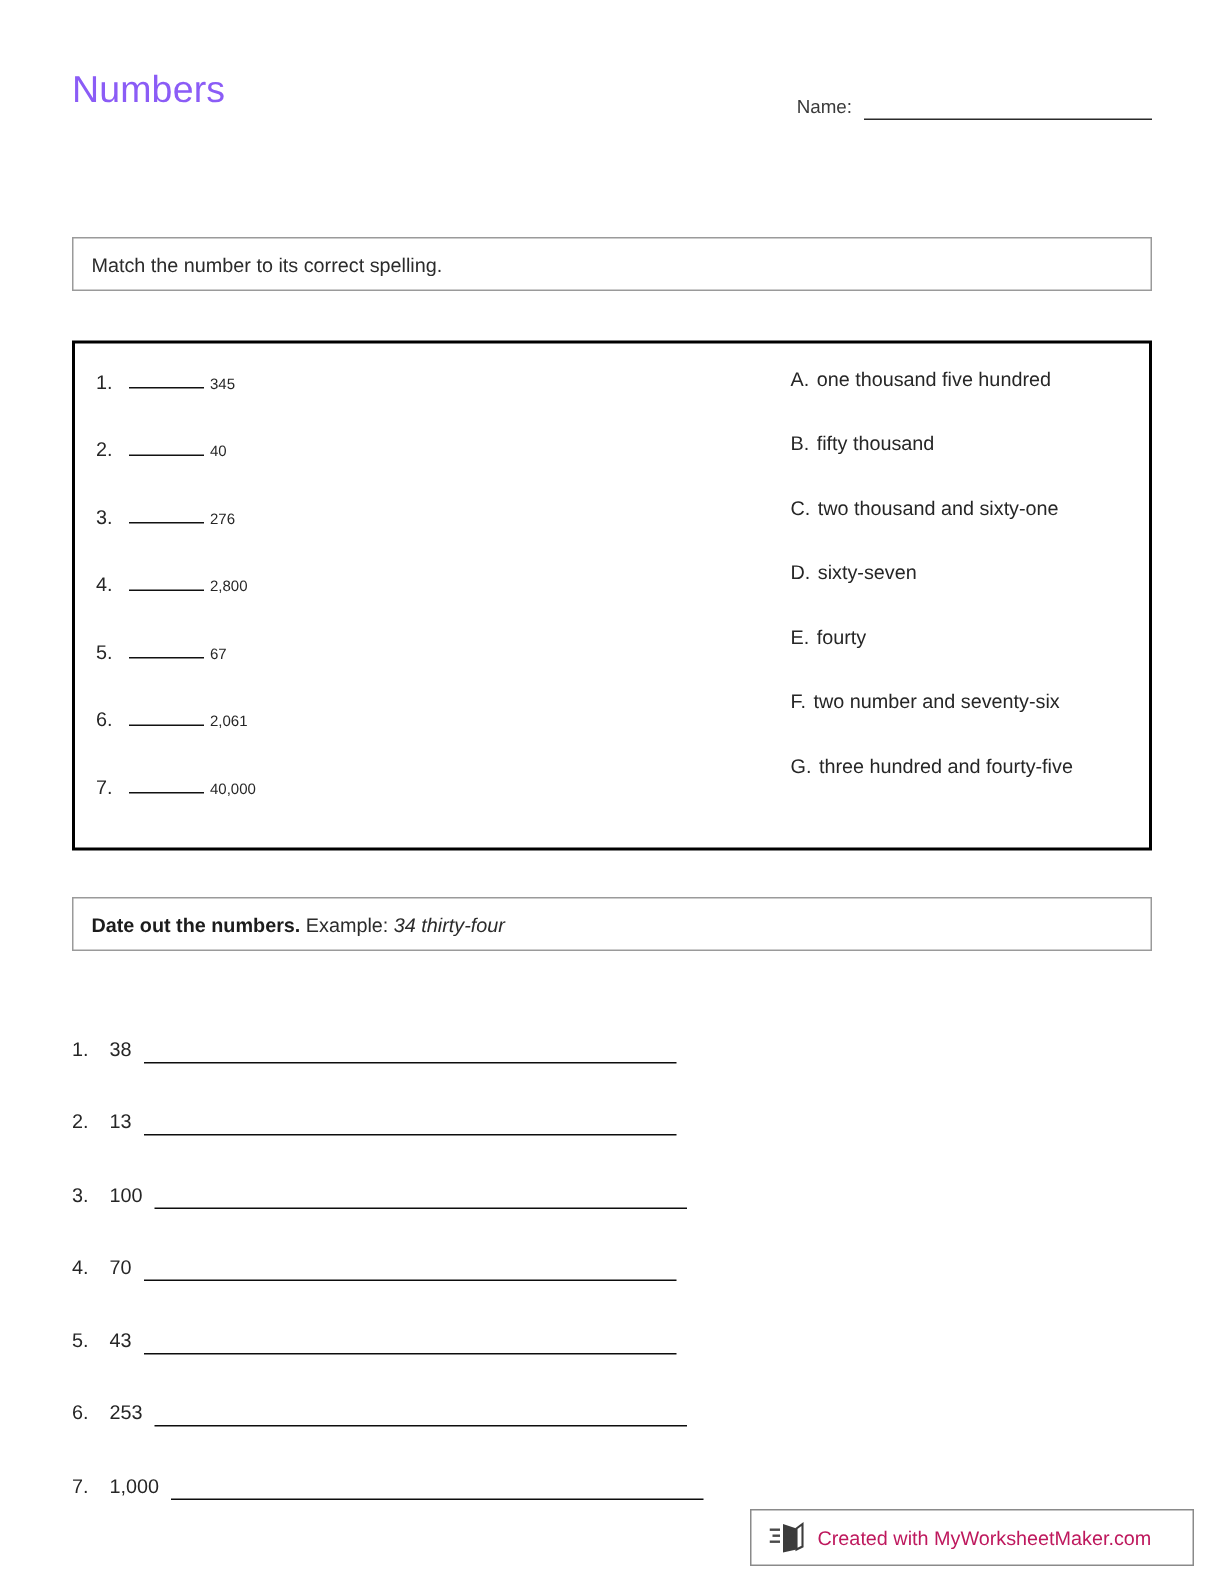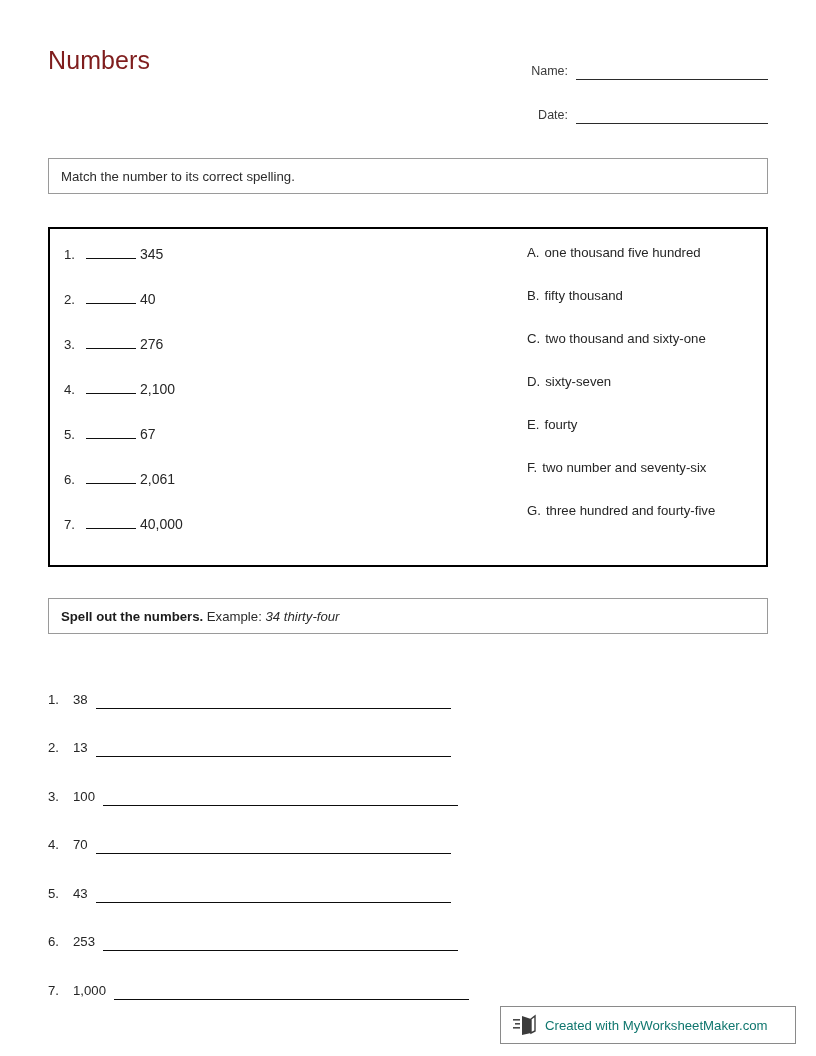--- a/index.html
+++ b/index.html
@@ -31,21 +31,21 @@
     top: 44px;
     width: 720px;
     height: 76px;
   }
   .worksheet-title {
     position: absolute;
     left: 0;
     top: 0;
     font-size: 25px;
     font-weight: 400;
-    color: #7f1d1d;
+    color: #8b5cf6;
     letter-spacing: 0.1px;
     line-height: 32px;
   }
   .meta-fields {
     position: absolute;
     right: 0;
     top: 6px;
     width: 350px;
   }
   .meta-row {
@@ -126,21 +126,21 @@
   }
   .match-blank {
     flex: 0 0 50px;
     width: 50px;
     border-bottom: 1.8px solid #111111;
     height: 14px;
     margin: 0 2px 0 2px;
   }
   .match-value {
     padding-left: 2px;
-    font-size: 14px;
+    font-size: 10px;
     color: #262626;
     white-space: nowrap;
   }
   .option-item {
     height: 43px;
     font-size: 13.2px;
     color: #262626;
     white-space: nowrap;
     display: flex;
     align-items: baseline;
@@ -194,41 +194,37 @@
   }
   .footer-logo {
     width: 26px;
     height: 24px;
     flex: 0 0 26px;
     margin-right: 6px;
     position: relative;
   }
   .footer-text {
     font-size: 13.2px;
-    color: #0f766e;
+    color: #be185d;
     white-space: nowrap;
   }
 </style>
 </head>
 <body>
 
 <div class="page">
 
   <div class="header">
     <div class="worksheet-title">Numbers</div>
 
     <div class="meta-fields">
       <div class="meta-row">
         <span class="meta-label">Name:</span>
         <span class="meta-line"></span>
       </div>
-      <div class="meta-row">
-        <span class="meta-label">Date:</span>
-        <span class="meta-line"></span>
-      </div>
     </div>
   </div>
 
   <div class="instruction-bar" id="instruction-one">
     <span class="instr-plain">Match the number to its correct spelling.</span>
   </div>
 
   <div class="match-box">
 
     <div class="match-left">
@@ -243,21 +239,21 @@
         <span class="match-value">40</span>
       </div>
       <div class="match-item">
         <span class="match-num">3.</span>
         <span class="match-blank"></span>
         <span class="match-value">276</span>
       </div>
       <div class="match-item">
         <span class="match-num">4.</span>
         <span class="match-blank"></span>
-        <span class="match-value">2,100</span>
+        <span class="match-value">2,800</span>
       </div>
       <div class="match-item">
         <span class="match-num">5.</span>
         <span class="match-blank"></span>
         <span class="match-value">67</span>
       </div>
       <div class="match-item">
         <span class="match-num">6.</span>
         <span class="match-blank"></span>
         <span class="match-value">2,061</span>
@@ -296,21 +292,21 @@
       </div>
       <div class="option-item">
         <span class="option-letter">G.</span>
         <span>three hundred and fourty-five</span>
       </div>
     </div>
 
   </div>
 
   <div class="instruction-bar" id="instruction-two">
-    <span class="instr-strong">Spell out the numbers.</span>
+    <span class="instr-strong">Date out the numbers.</span>
     <span class="instr-plain"> Example: </span>
     <span class="instr-italic">34 thirty-four</span>
   </div>
 
   <div class="spell-list">
     <div class="spell-item">
       <span class="spell-index">1.</span>
       <span class="spell-number">38</span>
       <span class="spell-line"></span>
     </div>

